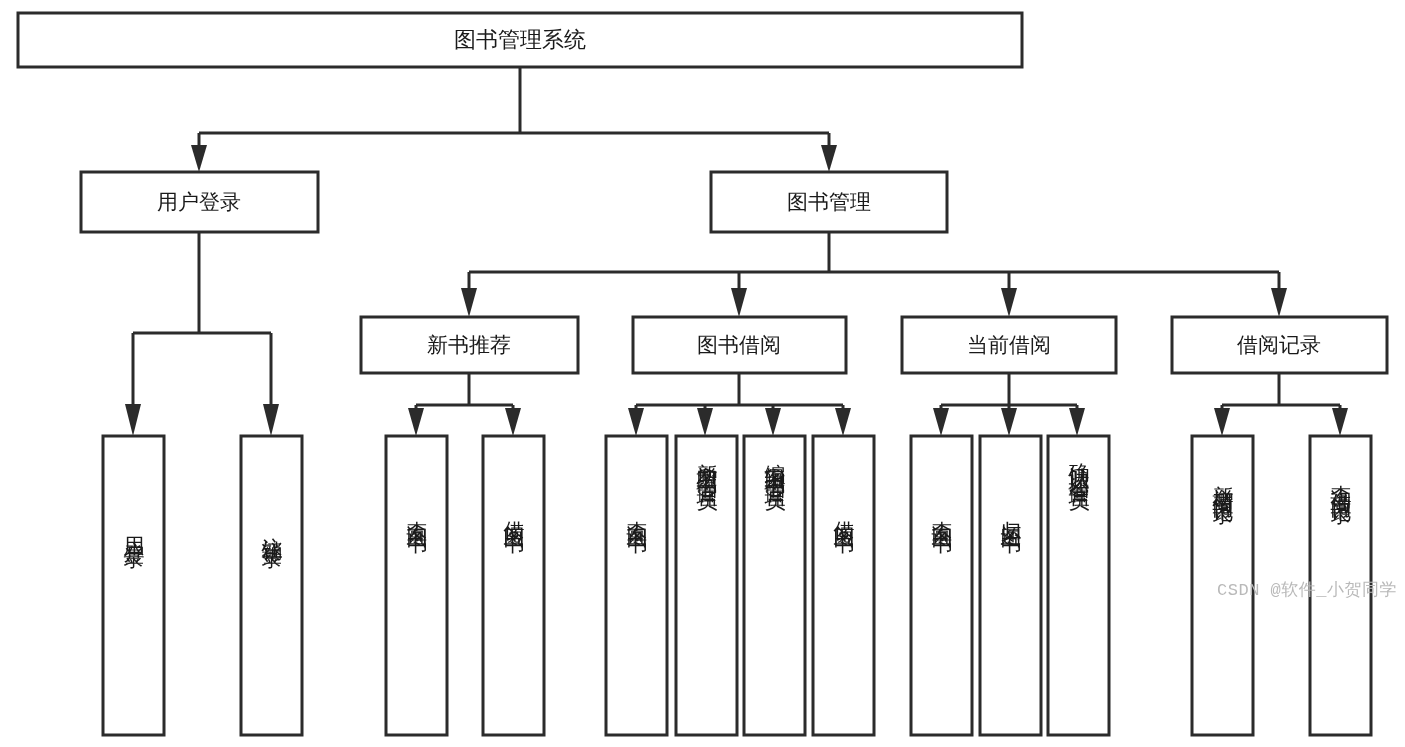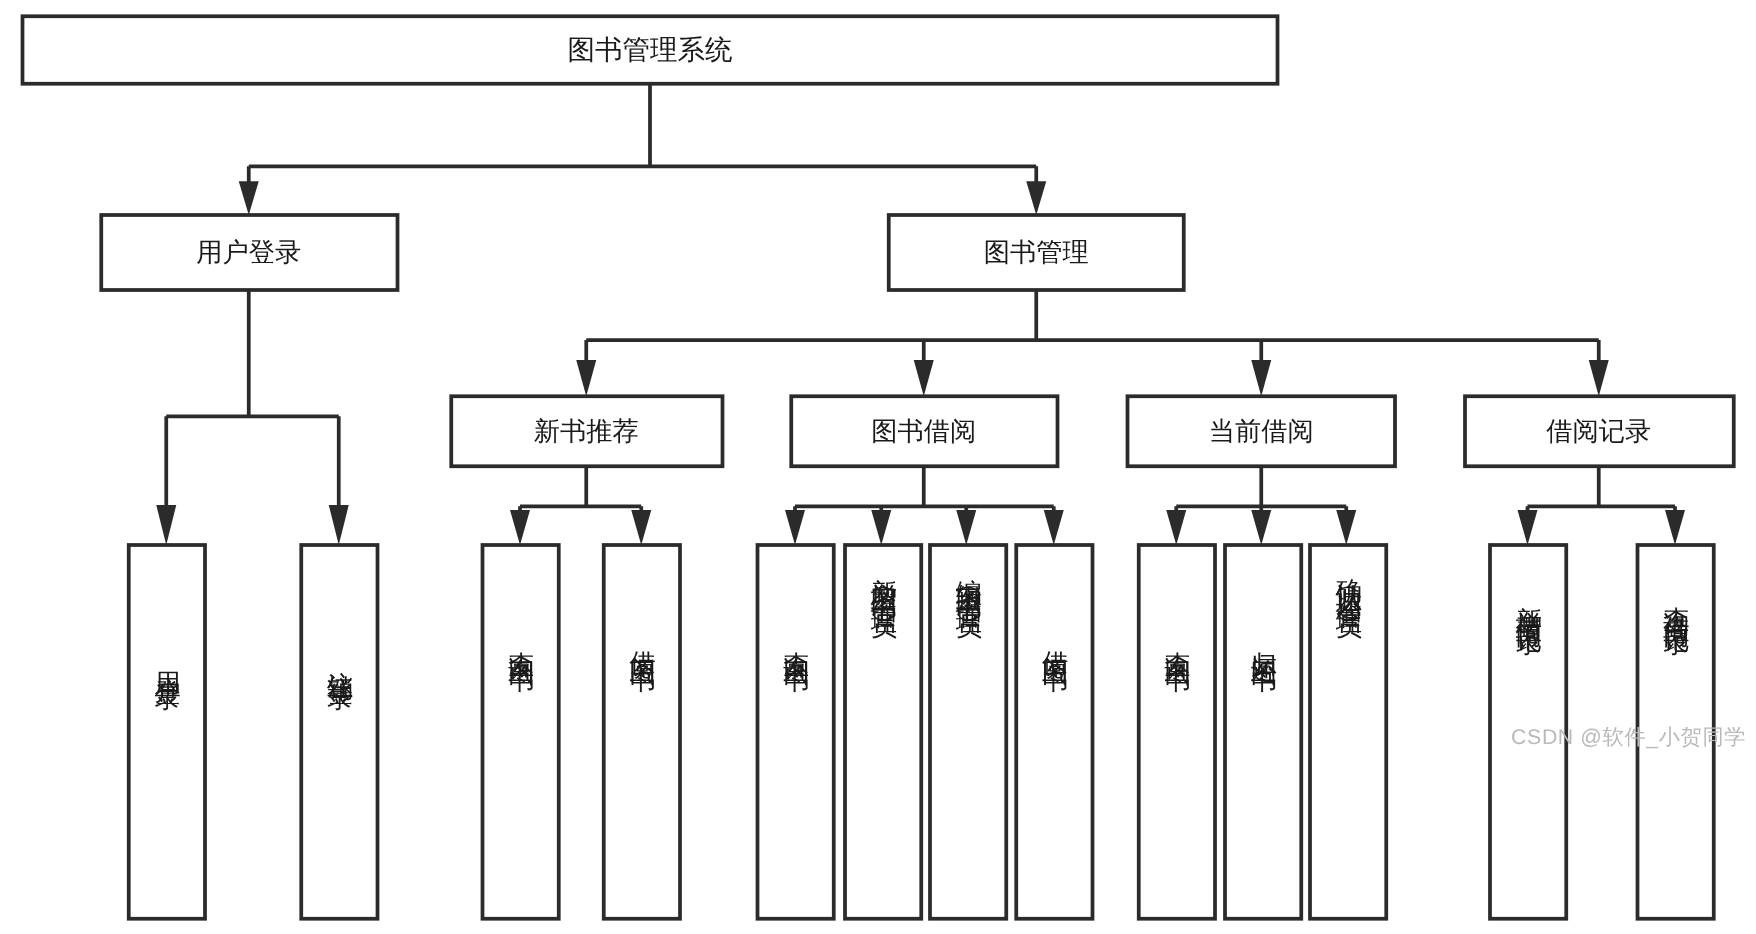--- a/index.html
+++ b/index.html
@@ -67,21 +67,21 @@
     font-size: 21px;
     line-height: 1;
     letter-spacing: 4px;
     color: #1a1a1a;
     white-space: nowrap;
   }
   .watermark {
     position: absolute;
     right: 8px;
     bottom: 6px;
-    font-family: Liberation Sans, sans-serif;
+    font-family: Liberation Mono, monospace;
     font-size: 17px;
     color: #b9b9b9;
     letter-spacing: 0.5px;
     white-space: nowrap;
   }
 </style>
 </head>
 <body>
 
 <div id="diagram-root">

